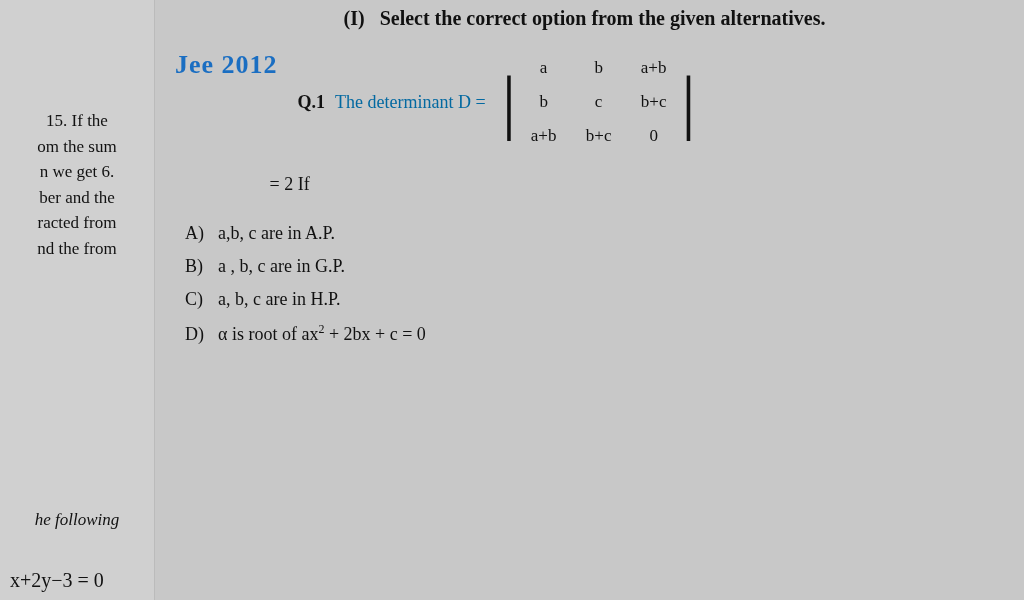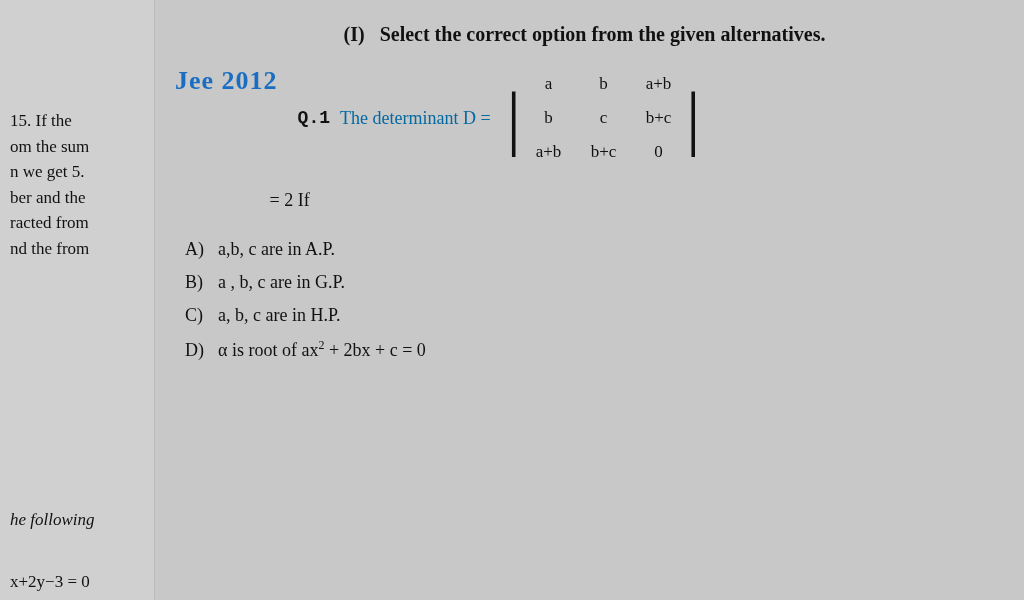--- a/index.html
+++ b/index.html
@@ -22,25 +22,26 @@
       display: flex;
       flex-direction: column;
       justify-content: flex-start;
       border-right: 1px solid #bbb;
     }
 
     .left-text {
       font-size: 17px;
       color: #111;
       line-height: 1.5;
+      text-align: center;
     }
 
     .main-panel {
       flex: 1;
-      padding: 20px 30px 20px 20px;
+      padding: 4px 30px 20px 20px;
       display: flex;
       flex-direction: column;
     }
 
     .instruction {
       font-size: 20px;
       font-weight: bold;
       color: #111;
       text-align: center;
       line-height: 1.4;
@@ -73,21 +74,20 @@
       gap: 10px;
       font-size: 18px;
       color: #111;
       margin-top: 2px;
     }
 
     .q-label {
       font-size: 18px;
       font-weight: bold;
       color: #111;
-      font-family: Liberation Mono, monospace;
     }
 
     .det-text {
       font-size: 18px;
       color: #0369a1;
     }
 
     
     .matrix-container {
       display: inline-flex;
@@ -145,36 +145,36 @@
     .option-letter {
       font-size: 18px;
       font-weight: normal;
       min-width: 25px;
     }
 
     .bottom-eq {
       position: absolute;
       bottom: 8px;
       left: 10px;
-      font-size: 17px;
+      font-size: 20px;
       color: #111;
     }
 
     sup {
       font-size: 12px;
     }
   </style>
 </head>
 <body>
 
 <div class="left-panel">
   <div style="margin-top: 100px;">
     <div class="left-text">15. If the</div>
     <div class="left-text">om the sum</div>
-    <div class="left-text">n we get 5.</div>
+    <div class="left-text">n we get 6.</div>
     <div class="left-text">ber and the</div>
     <div class="left-text">racted from</div>
     <div class="left-text">nd the from</div>
   </div>
   <div style="margin-top: auto; padding-bottom: 60px; font-style: italic;">
     <div class="left-text">he following</div>
   </div>
   <div class="bottom-eq">
     <span>x+2y−3 = 0</span>
   </div>

